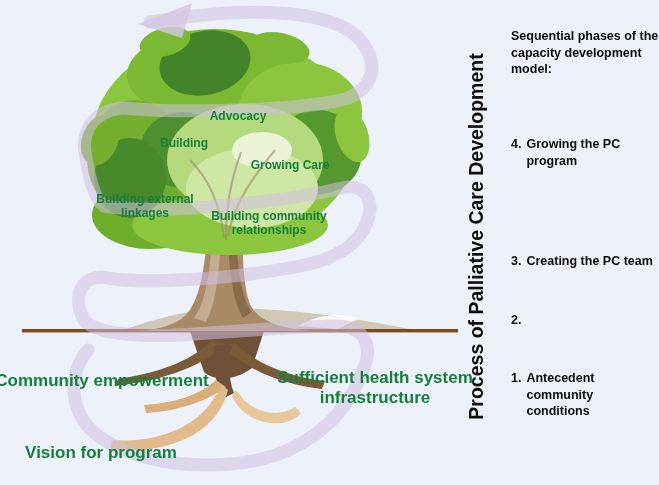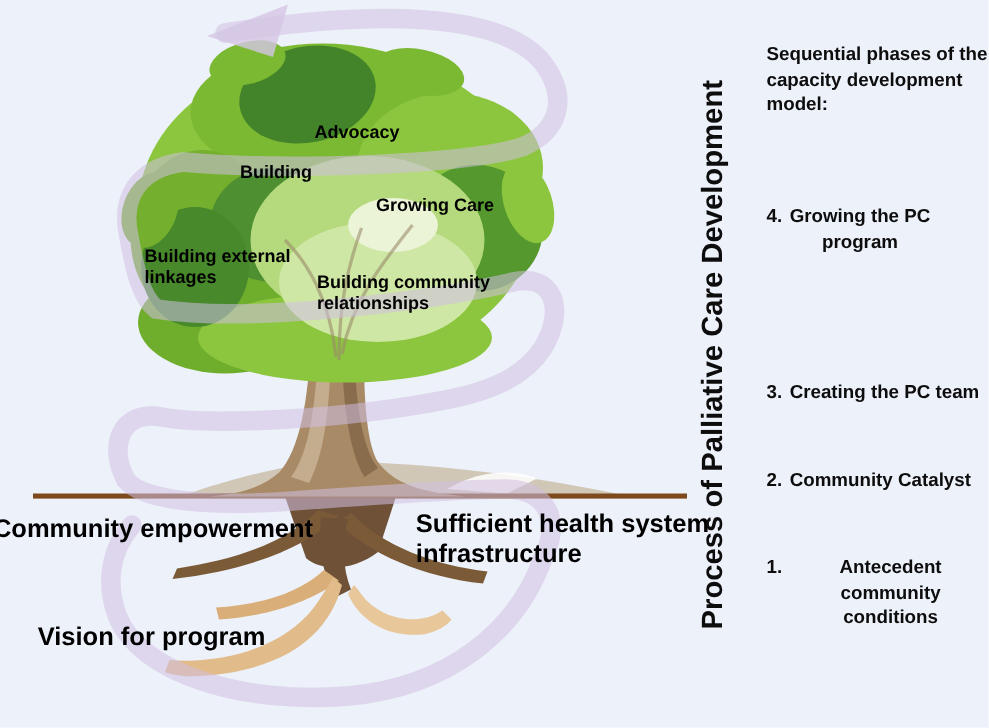--- a/index.html
+++ b/index.html
@@ -10,23 +10,24 @@
     overflow:hidden;
     font-family:"Liberation Sans",sans-serif;
   }
   .artwork{position:absolute;left:0;top:0;}
   .lbl{
     position:absolute;
     transform:translate(-50%,-50%);
     font-weight:bold;
     font-size:12px;
     line-height:1.18;
-    text-align:left;
+    text-align:center;
     white-space:pre-line;
-    color:#000000;
+    color:#15803d;
+    margin-top:28px;
   }
   .lbl.root{font-size:17px;}
   .vtitle{
     position:absolute;left:456px;top:0;width:40px;height:472px;
     display:flex;align-items:center;justify-content:center;
   }
   .vtitle span{
     transform:rotate(-90deg);
     white-space:nowrap;
     font-size:19.5px;
@@ -38,21 +39,21 @@
     position:absolute;top:28px;left:0;
     font-weight:bold;font-size:12.5px;line-height:1.32;
     white-space:pre-line;
   }
   .phase{
     position:absolute;left:0;
     display:flex;gap:5px;
     font-weight:bold;font-size:12.5px;line-height:1.32;
   }
   .phase .num{flex:0 0 auto;}
-  .phase .plabel{white-space:pre-line;text-align:center;}
+  .phase .plabel{white-space:pre-line;}
   .p4{top:136px;} .p3{top:253px;} .p2{top:312px;} .p1{top:370px;}
 </style>
 </head>
 <body>
 
 <div class="stage">
 
   <svg class="artwork" width="659" height="485" viewBox="0 0 659 485">
 
     <g>
@@ -151,21 +152,20 @@
       <span class="num">4.</span>
       <span class="plabel">Growing the PC
 program</span>
     </div>
     <div class="phase p3">
       <span class="num">3.</span>
       <span class="plabel">Creating the PC team</span>
     </div>
     <div class="phase p2">
       <span class="num">2.</span>
-      <span class="plabel">Community Catalyst</span>
     </div>
     <div class="phase p1">
       <span class="num">1.</span>
       <span class="plabel">Antecedent community
 conditions</span>
     </div>
   </div>
 
 </div>
 

